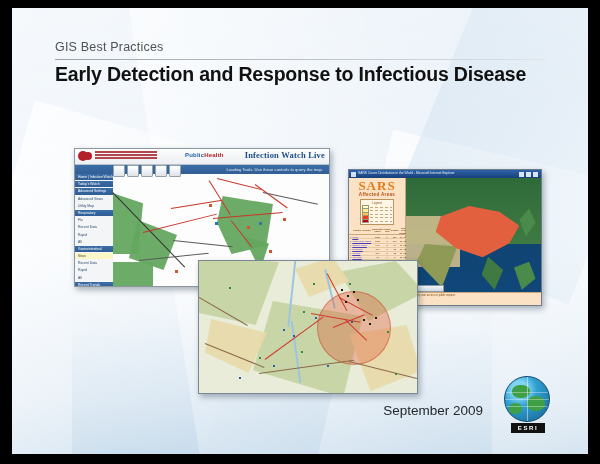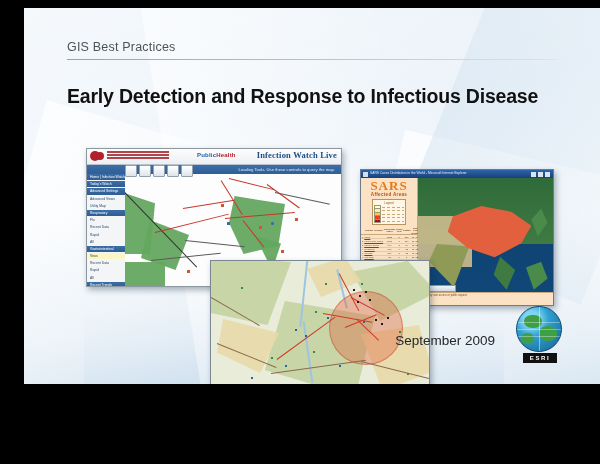--- a/index.html
+++ b/index.html
@@ -1,37 +1,37 @@
 <!DOCTYPE html>
 <html><head>
 <meta charset="utf-8">
 <style>
   html,body{margin:0;padding:0;background:#000;}
   body{width:600px;height:464px;overflow:hidden;font-family:"Liberation Sans",sans-serif;}
 
   #page{
-    position:absolute;left:24px;top:8px;width:576px;height:376px;
+    position:absolute;left:12px;top:8px;width:576px;height:446px;
     background:
       linear-gradient(160deg, rgba(255,255,255,.55) 0%, rgba(255,255,255,0) 45%),
       linear-gradient(to bottom,#e9f1f8 0%,#eef4fa 28%,#f4f8fc 55%,#dfeaf4 88%,#cfe0ee 100%);
     overflow:hidden;
   }
   
   .wm{position:absolute;pointer-events:none;}
   .wm1{left:-40px;top:120px;width:260px;height:420px;background:linear-gradient(105deg,rgba(255,255,255,.75),rgba(255,255,255,0));transform:rotate(16deg);}
   .wm2{left:150px;top:-60px;width:230px;height:520px;background:linear-gradient(95deg,rgba(255,255,255,.55),rgba(255,255,255,0));transform:rotate(-9deg);}
   .wm3{left:330px;top:150px;width:300px;height:420px;background:linear-gradient(120deg,rgba(255,255,255,.7),rgba(255,255,255,0));transform:rotate(13deg);}
   .wm4{left:420px;top:-30px;width:200px;height:300px;background:linear-gradient(60deg,rgba(186,212,232,.35),rgba(255,255,255,0));transform:rotate(22deg);}
   .wm5{left:60px;top:300px;width:420px;height:200px;background:linear-gradient(to top,rgba(160,196,224,.30),rgba(255,255,255,0));}
 
   
   #hdr{position:absolute;left:43px;top:32px;width:490px;}
   #kicker{font-size:12.5px;color:#4c5358;letter-spacing:.2px;}
   #rule{margin-top:5px;height:1px;background:linear-gradient(to right,#9aa3a9,#c8ced2 70%,#dfe3e6);}
-  #title{margin-top:26px;font-size:19.5px;font-weight:bold;color:#111;letter-spacing:-.2px;line-height:1.1;}
+  #title{margin-top:4px;font-size:19.5px;font-weight:bold;color:#111;letter-spacing:-.2px;line-height:1.1;}
 
   
   .shot{position:absolute;background:#fff;border:1px solid #8d97a0;
         box-shadow:2px 3px 6px rgba(20,40,60,.35);overflow:hidden;}
 
   
   #p1{left:62px;top:140px;width:254px;height:137px;}
   #p1 .bar{height:15px;background:linear-gradient(to bottom,#fdfdfd,#eceff3);
            border-bottom:1px solid #b9c2cb;position:relative;}
   #p1 .logo{position:absolute;left:3px;top:2px;width:10px;height:10px;border-radius:50%;

